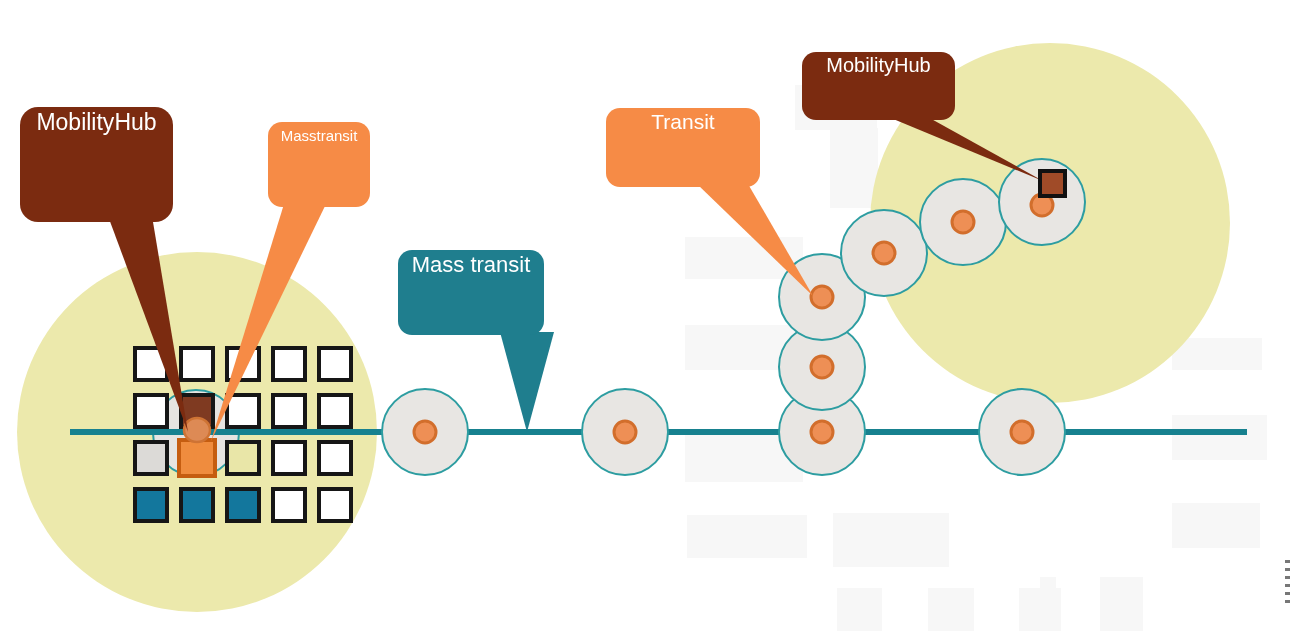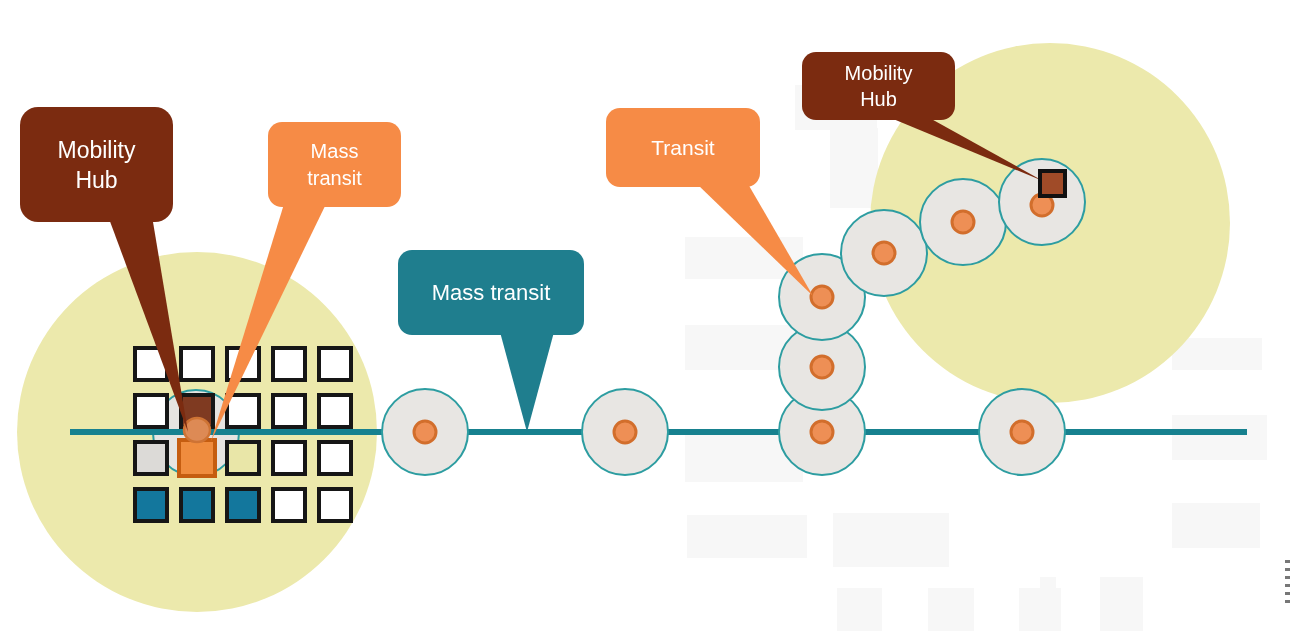--- a/index.html
+++ b/index.html
@@ -3,30 +3,30 @@
 <meta charset="utf-8">
 <style>
   html,body{margin:0;padding:0;background:#fff;}
   .canvas{
     position:relative;width:1290px;height:631px;background:#ffffff;
     font-family:"Liberation Sans", sans-serif;overflow:hidden;
   }
   .scene{position:absolute;left:0;top:0;}
   .callout{
     position:absolute;color:#ffffff;text-align:center;
-    display:flex;flex-direction:column;justify-content:center;
+    display:flex;flex-direction:row;justify-content:center;
     box-sizing:border-box;z-index:5;
   }
   .callout span{display:block;}
   .callout.maroon{background:#7B2B10;}
   .callout.orange{background:#F68B46;}
   .callout.teal{background:#1F7E8E;}
   #co-hub-left{left:20px;top:107px;width:153px;height:115px;border-radius:18px;font-size:23px;line-height:30px;}
-  #co-station{left:268px;top:122px;width:133px;height:85px;border-radius:14px;font-size:20px;line-height:27px;}
-  #co-corridor{left:398px;top:250px;width:186px;height:85px;border-radius:14px;font-size:22px;line-height:29px;}
+  #co-station{left:268px;top:122px;width:102px;height:85px;border-radius:14px;font-size:15px;line-height:27px;}
+  #co-corridor{left:398px;top:250px;width:146px;height:85px;border-radius:14px;font-size:22px;line-height:29px;}
   #co-transit-stop{left:606px;top:108px;width:154px;height:79px;border-radius:14px;font-size:21px;line-height:28px;}
   #co-hub-right{left:802px;top:52px;width:153px;height:68px;border-radius:14px;font-size:20px;line-height:26px;}
   .credit{position:absolute;left:1285px;top:560px;z-index:6;}
   .credit i{display:block;width:5px;height:3px;background:#777;margin-bottom:5px;}
 </style>
 </head>
 <body>
 
 <div class="canvas">
 

